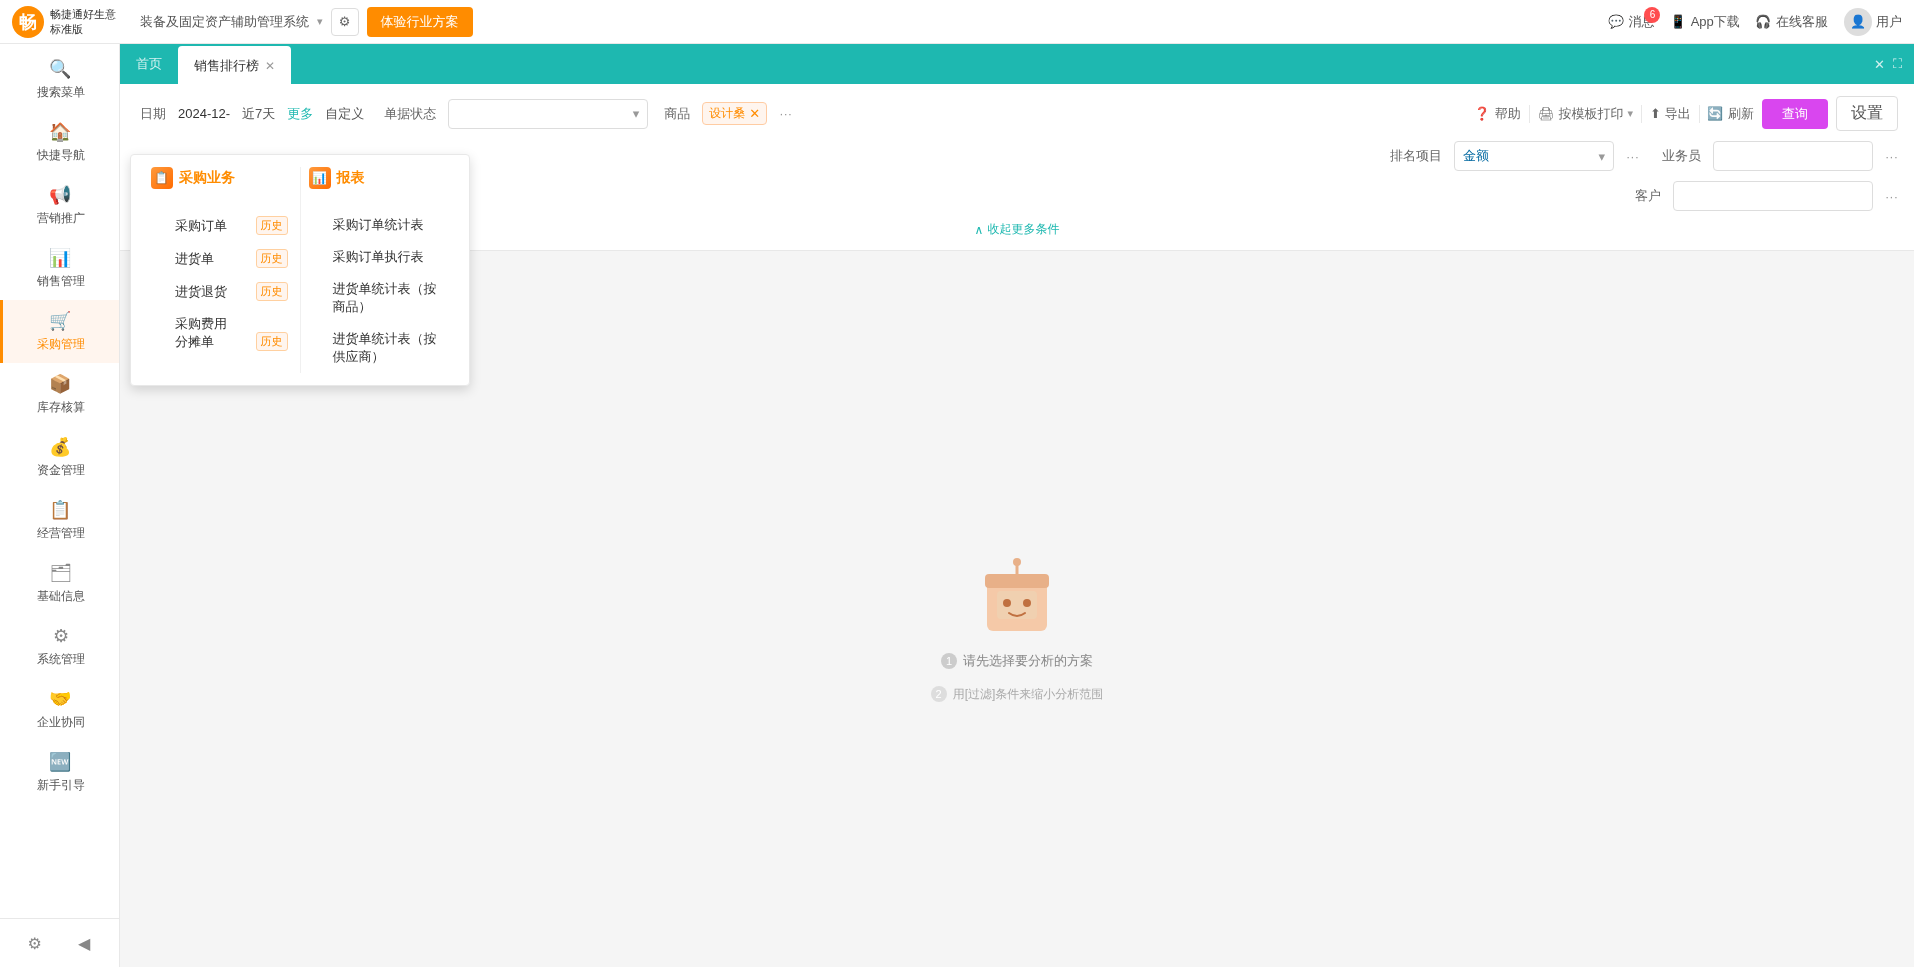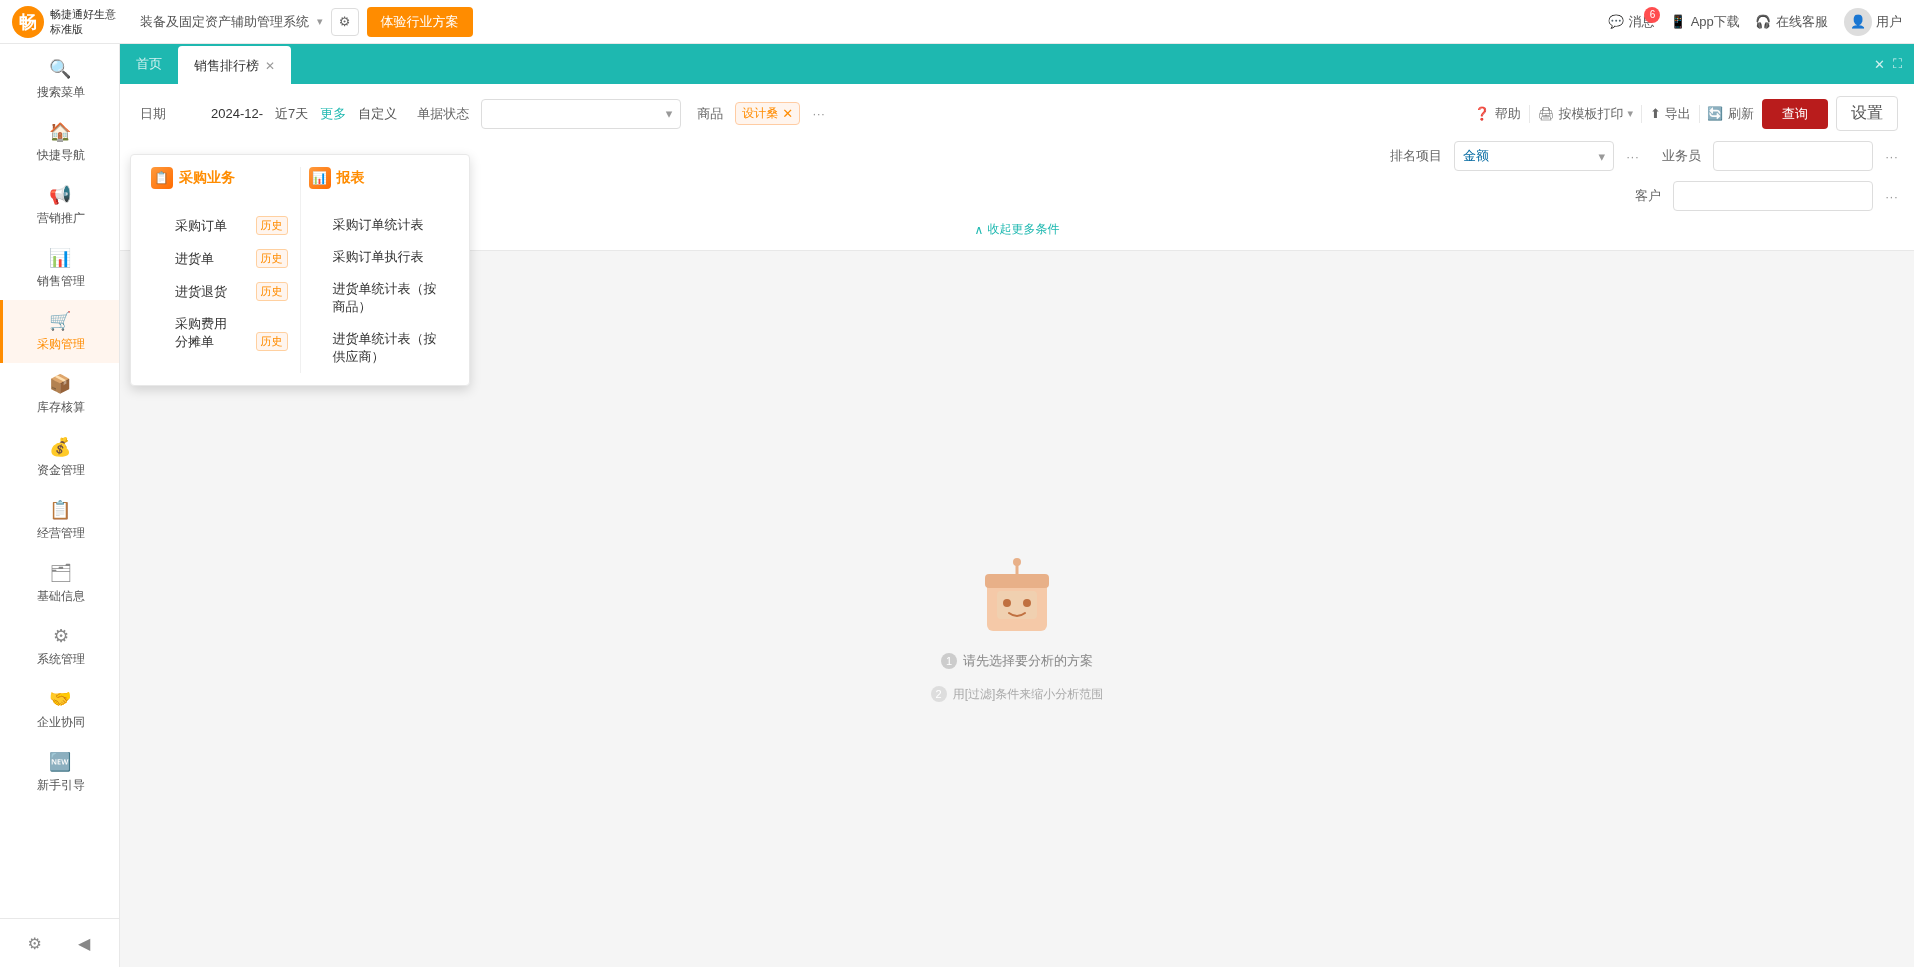--- a/index.html
+++ b/index.html
@@ -208,21 +208,21 @@
     .filter-row:last-child { margin-bottom: 0; }
     .filter-label {
       color: #666;
       font-size: 13px;
       white-space: nowrap;
       min-width: 60px;
       text-align: right;
     }
     .filter-dots { color: #999; cursor: pointer; }
     .action-btn-primary {
-      background: #b91c1c;
+      background: #d946ef;
       color: white;
       border: none;
       border-radius: 4px;
       padding: 6px 20px;
       font-size: 13px;
       cursor: pointer;
     }
     .action-btn-default {
       background: #fff;
       color: #555;
@@ -441,21 +441,21 @@
         <span>⛶</span>
       </div>
     </div>
 
     <div class="filter-area">
 
       <div class="top-toolbar" style="padding:0 0 10px 0; background:transparent; border:none;">
         <div style="display:flex; align-items:center; gap:12px; flex:1;">
 
           <span class="filter-label" style="min-width:30px;">日期</span>
-          <span style="color:#333; font-size:13px;margin-left:33px;">2024-12-</span>
+          <span style="color:#333; font-size:13px;">2024-12-</span>
           <span style="color:#555; cursor:pointer; font-size:13px;">近7天</span>
           <span style="color:#1eb8b0; font-size:13px; cursor:pointer;">更多</span>
           <span style="color:#555; font-size:13px; cursor:pointer;">自定义</span>
 
           <span class="filter-label" style="min-width:60px;">单据状态</span>
           <div style="border:1px solid #ddd; border-radius:4px; padding:3px 8px; height:30px; min-width:200px; display:flex; align-items:center; justify-content:space-between; cursor:pointer;">
             <span style="color:#ccc;"></span>
             <span style="color:#999;">▾</span>
           </div>
 

